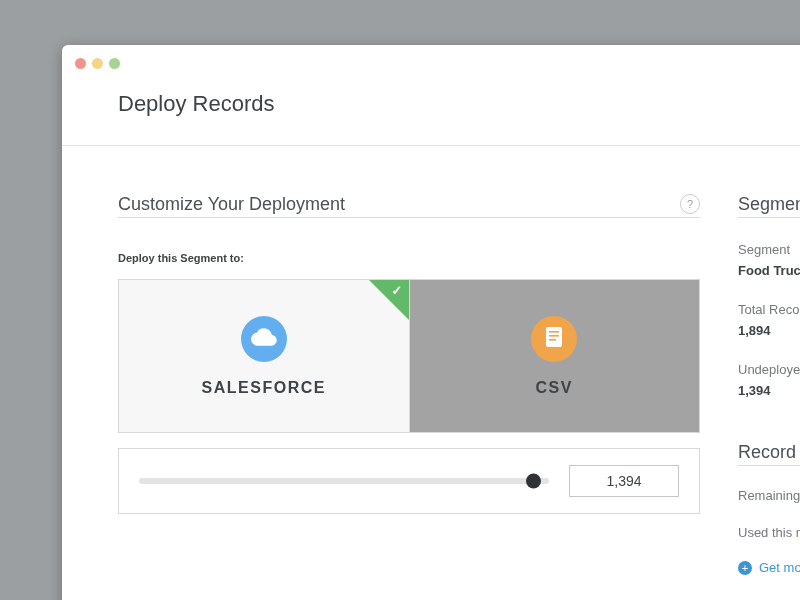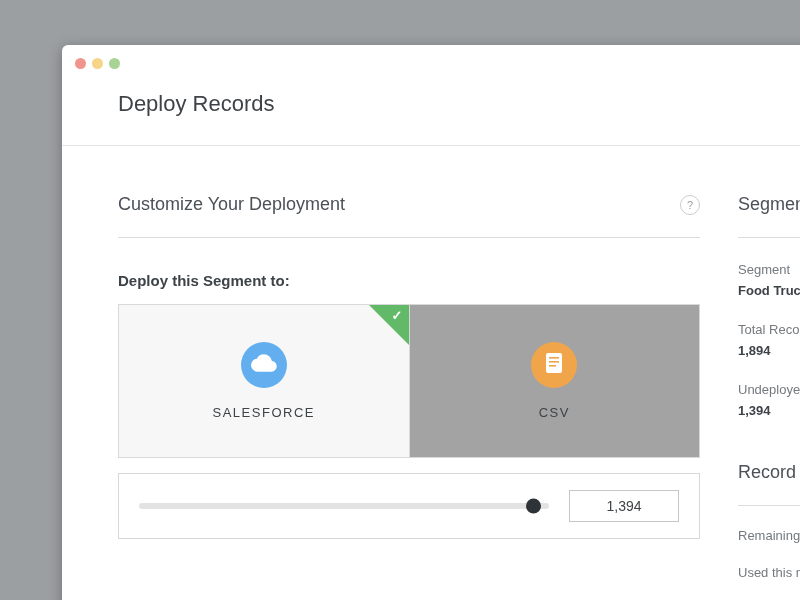--- a/index.html
+++ b/index.html
@@ -53,23 +53,23 @@
   .content {
     display: flex;
     padding: 48px 0 0 56px;
   }
   .left-col { width: 582px; flex: none; }
   .right-col { width: 330px; flex: none; margin-left: 38px; }
 
   .section-head {
     display: flex;
     justify-content: space-between;
-    align-items: center;
+    align-items: flex-start;
     border-bottom: 1px solid #dcdcdc;
-    padding-bottom: 22px;
+    padding-bottom: 2px;
   }
   .section-title {
     font-size: 18px;
     font-weight: 400;
     color: #4b5157;
     margin: 0;
   }
   .help-btn {
     width: 20px;
     height: 20px;
@@ -79,21 +79,21 @@
     color: #9aa0a4;
     font-size: 11px;
     line-height: 18px;
     text-align: center;
     cursor: pointer;
     padding: 0;
     font-family: inherit;
   }
   .bold-label {
     margin-top: 34px;
-    font-size: 15px;
+    font-size: 11px;
     font-weight: 700;
     color: #3e4347;
   }
   .target-cards {
     display: flex;
     margin-top: 15px;
     border: 1px solid #d8d8d8;
     height: 152px;
   }
   .target-card {
@@ -132,22 +132,22 @@
     height: 46px;
     border-radius: 50%;
     display: flex;
     align-items: center;
     justify-content: center;
   }
   .circle-blue   { background: #63aeee; }
   .circle-orange { background: #f0a54a; }
   .target-label {
     margin-top: 17px;
-    font-size: 13px;
-    font-weight: 400;
+    font-size: 16px;
+    font-weight: 700;
     letter-spacing: 1.5px;
     color: #3e4347;
   }
   .slider-box {
     margin-top: 15px;
     border: 1px solid #d8d8d8;
     height: 64px;
     display: flex;
     align-items: center;
     padding: 0 20px;

